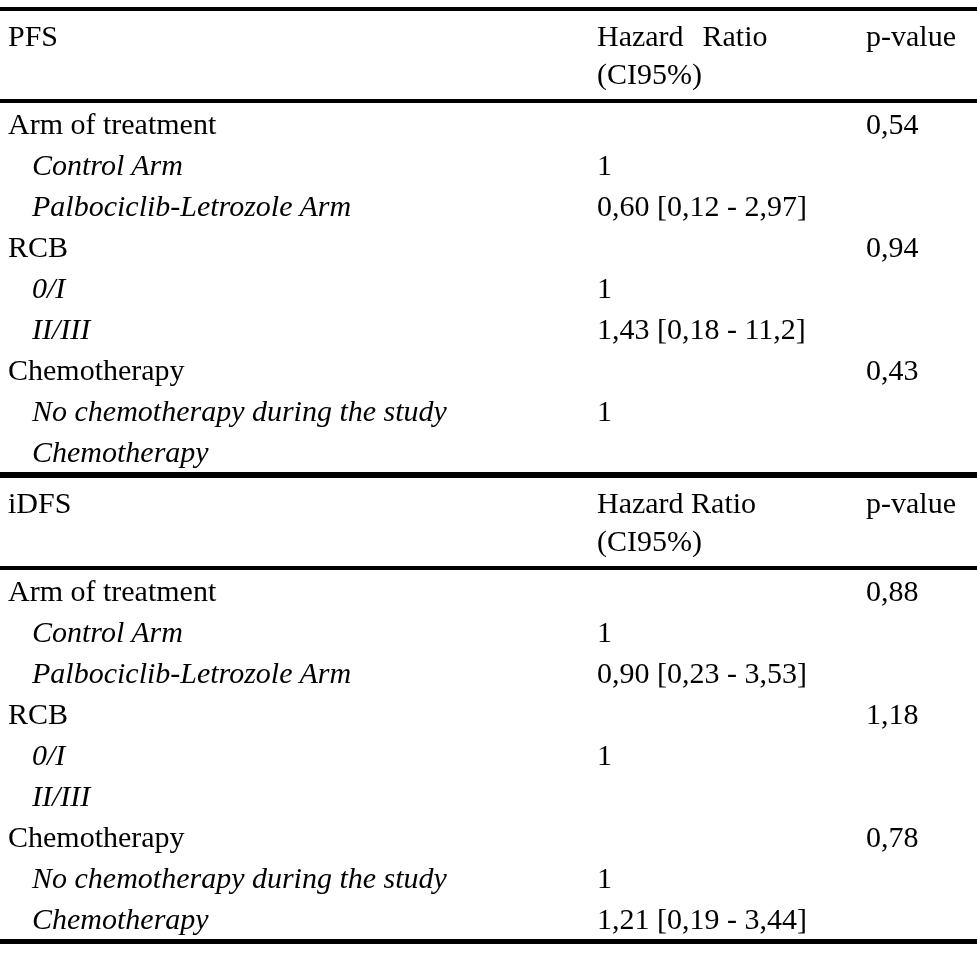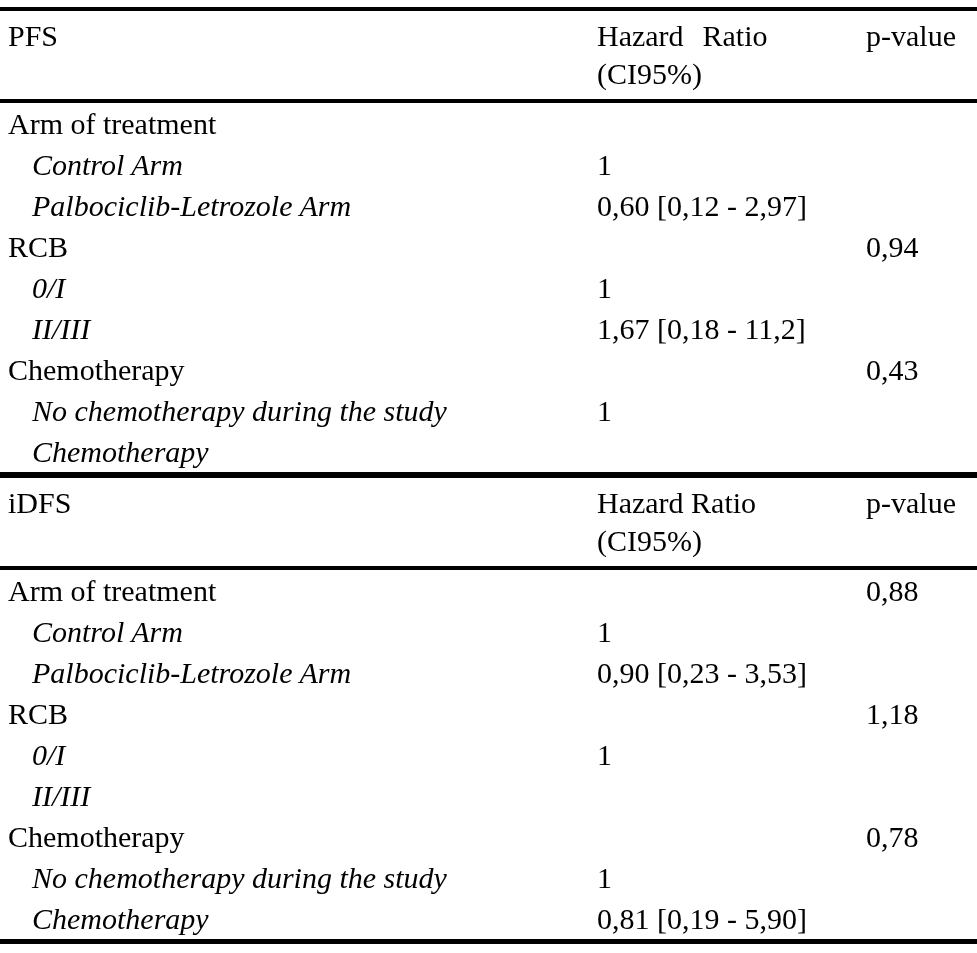--- a/index.html
+++ b/index.html
@@ -69,20 +69,21 @@
         <span>(CI95%)</span>
       </div>
       <div class="cell c3">p-value</div>
     </div>
 
     <div class="rule rule-mid"></div>
 
     <div class="grid-row body-row">
       <div class="cell c1">Arm of treatment</div>
       <div class="cell c2"></div>
+      <div class="cell c3">0,54</div>
     </div>
     <div class="grid-row body-row sub">
       <div class="cell c1">Control Arm</div>
       <div class="cell c2">1</div>
       <div class="cell c3"></div>
     </div>
     <div class="grid-row body-row sub">
       <div class="cell c1">Palbociclib-Letrozole Arm</div>
       <div class="cell c2">0,60 [0,12 - 2,97]</div>
       <div class="cell c3"></div>
@@ -92,21 +93,21 @@
       <div class="cell c2"></div>
       <div class="cell c3">0,94</div>
     </div>
     <div class="grid-row body-row sub">
       <div class="cell c1">0/I</div>
       <div class="cell c2">1</div>
       <div class="cell c3"></div>
     </div>
     <div class="grid-row body-row sub">
       <div class="cell c1">II/III</div>
-      <div class="cell c2">1,67 [0,18 - 11,2]</div>
+      <div class="cell c2">1,43 [0,18 - 11,2]</div>
       <div class="cell c3"></div>
     </div>
     <div class="grid-row body-row">
       <div class="cell c1">Chemotherapy</div>
       <div class="cell c2"></div>
       <div class="cell c3">0,43</div>
     </div>
     <div class="grid-row body-row sub">
       <div class="cell c1">No chemotherapy during the study</div>
       <div class="cell c2">1</div>
@@ -166,20 +167,20 @@
       <div class="cell c2"></div>
       <div class="cell c3">0,78</div>
     </div>
     <div class="grid-row body-row sub">
       <div class="cell c1">No chemotherapy during the study</div>
       <div class="cell c2">1</div>
       <div class="cell c3"></div>
     </div>
     <div class="grid-row body-row sub">
       <div class="cell c1">Chemotherapy</div>
-      <div class="cell c2">0,81 [0,19 - 5,90]</div>
+      <div class="cell c2">1,21 [0,19 - 3,44]</div>
       <div class="cell c3"></div>
     </div>
 
     <div class="rule rule-bottom"></div>
   </div>
 
 </div>
 
 </body></html>

